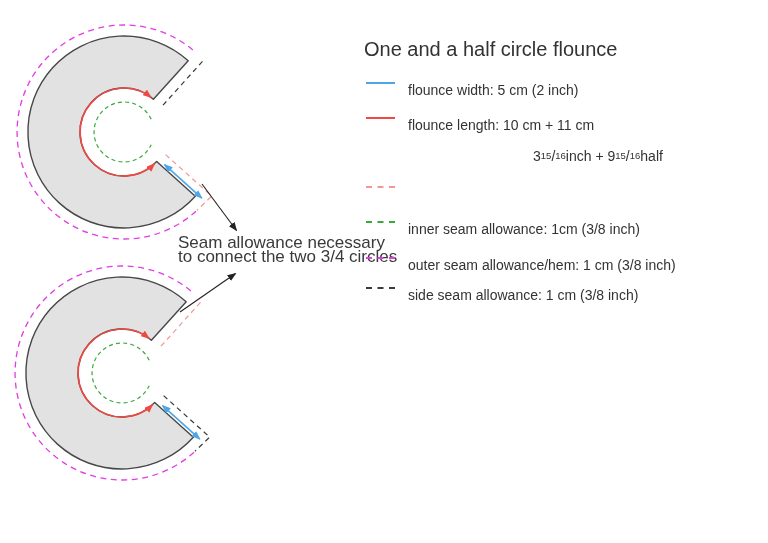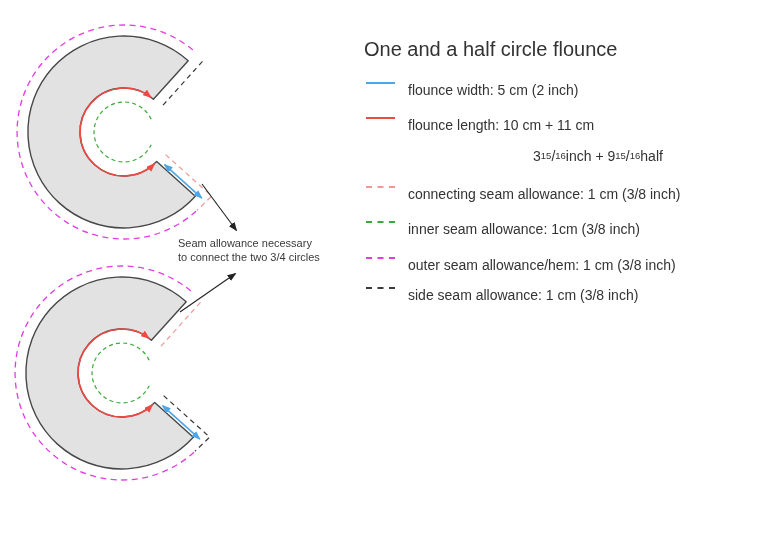--- a/index.html
+++ b/index.html
@@ -35,21 +35,21 @@
     position:absolute;left:533px;top:146px;height:20px;
     display:flex;align-items:center;
     font-size:14px;color:#333333;white-space:nowrap;
   }
   .fraction-row sup{font-size:9.5px;line-height:0;}
   .fraction-row sub{font-size:9.5px;line-height:0;}
 
   
   .seam-note{
     position:absolute;left:178px;top:236px;
-    font-size:11px;line-height:14px;color:#3a3a3a;white-space:nowrap;
+    font-size:17px;line-height:14px;color:#3a3a3a;white-space:nowrap;
   }
 </style>
 </head>
 <body>
 
 <div class="canvas">
 
   <svg class="diagram-svg" width="768" height="543" viewBox="0 0 768 543">
     <defs>
       <marker id="arrowRed" orient="auto-start-reverse" markerUnits="userSpaceOnUse" markerWidth="9" markerHeight="7" refX="8" refY="3.5">
@@ -113,21 +113,20 @@
       <sub>16</sub>
       <span> inch + 9 </span>
       <sup>15</sup>
       <span>/</span>
       <sub>16</sub>
       <span> half</span>
   </div>
 
   <div class="legend-row" style="top:186px">
     <div class="swatch sw-dash-pink"></div>
-    <span class="legend-label">connecting seam allowance: 1 cm (3/8 inch)</span>
   </div>
 
   <div class="legend-row" style="top:221px">
     <div class="swatch sw-dash-green"></div>
     <span class="legend-label">inner seam allowance: 1cm (3/8 inch)</span>
   </div>
 
   <div class="legend-row" style="top:257px">
     <div class="swatch sw-dash-magenta"></div>
     <span class="legend-label">outer seam allowance/hem: 1 cm (3/8 inch)</span>

